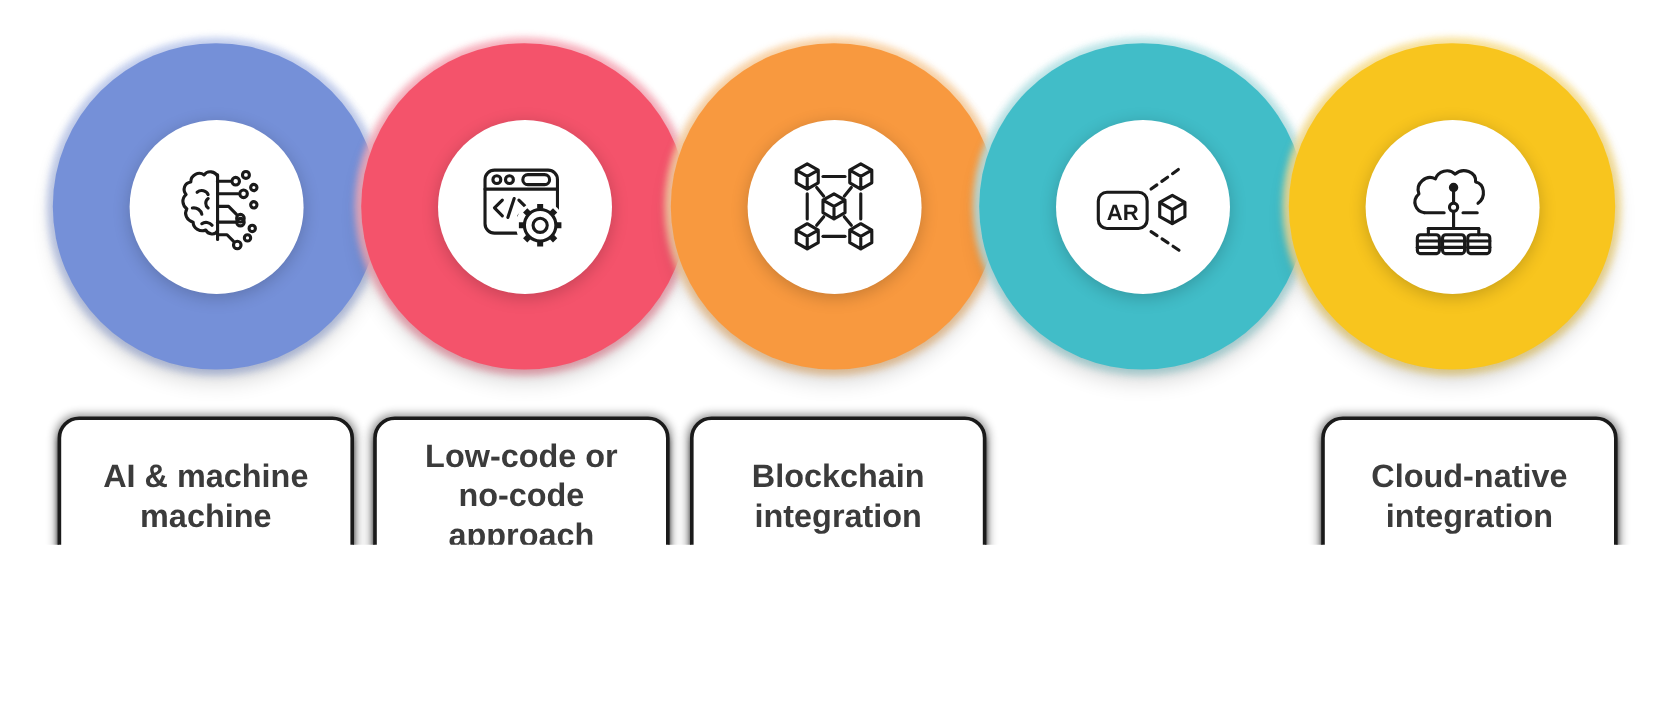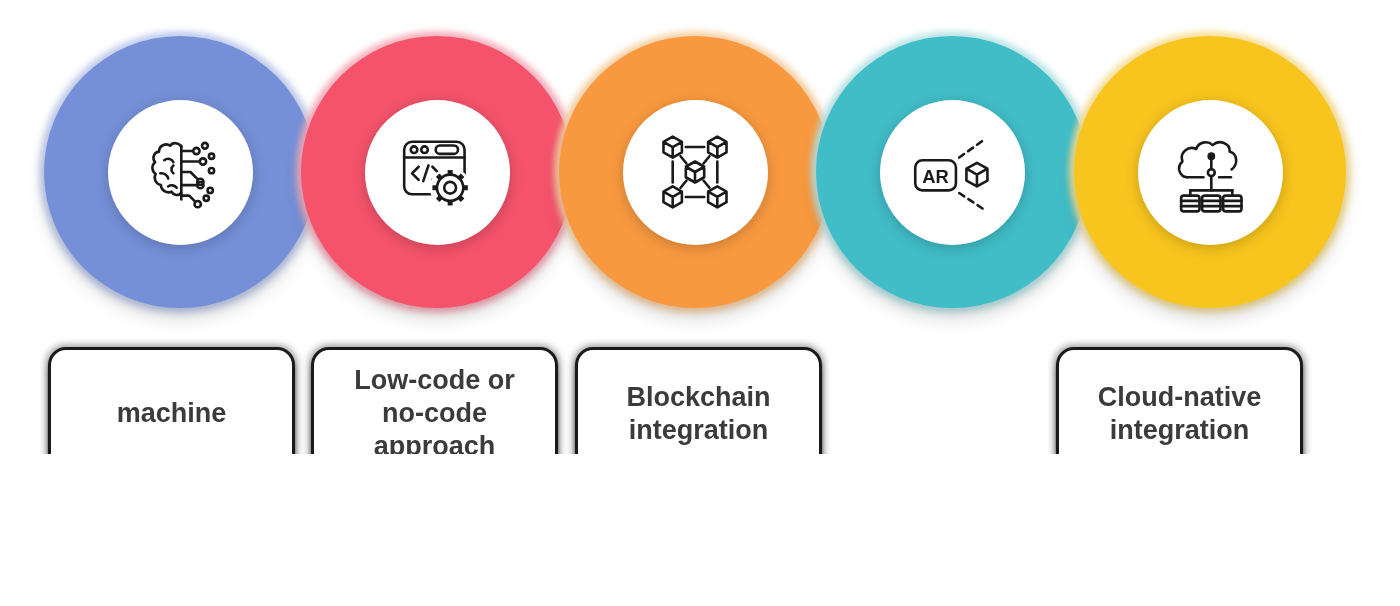--- a/index.html
+++ b/index.html
@@ -20,21 +20,21 @@
   .icon{width:84px;height:84px;}
   .icon *{vector-effect:non-scaling-stroke;}
   .ic{stroke:#1a1a1a;stroke-width:2.6;fill:none;stroke-linecap:round;stroke-linejoin:round;}
 
   
   .card{position:absolute;top:347px;width:247px;height:133px;box-sizing:border-box;
         background:#fff;border:3px solid #1a1a1a;border-radius:18px;
         box-shadow:0 6px 4px -1px rgba(12,12,12,.8),0 0 7px 2px rgba(25,25,25,.45);
         display:flex;flex-direction:column;align-items:center;justify-content:center;
         text-align:center;overflow:hidden;}
-  .c1{left:48px}.c2{left:311px}.c3{left:575px}.c4{left:838px}.c5{left:1056px}
+  .c1{left:48px}.c2{left:311px}.c3{left:575px}.c4{left:838px}.c5{left:1101px}
   .card-line{font-size:27px;font-weight:bold;color:#3b3b3b;line-height:33px;white-space:nowrap;}
 
   
   .blurpart{position:absolute;}
   .logo-part{background:#454545;filter:blur(2.2px);}
   .wm-part{background:#2d2d2d;filter:blur(1.8px);}
 </style>
 </head>
 <body>
 
@@ -175,20 +175,21 @@
             <rect x="42" y="50" width="14" height="12" rx="2"></rect>
             <line x1="42" y1="54" x2="56" y2="54"></line>
             <line x1="42" y1="58" x2="56" y2="58"></line>
           </g>
         </svg>
       </div>
     </div>
   </div>
 
   <div class="card c1">
+    <div class="card-line">AI &amp; machine</div>
     <div class="card-line">machine</div>
   </div>
 
   <div class="card c2">
     <div class="card-line">Low-code or</div>
     <div class="card-line">no-code</div>
     <div class="card-line">approach</div>
   </div>
 
   <div class="card c3">

